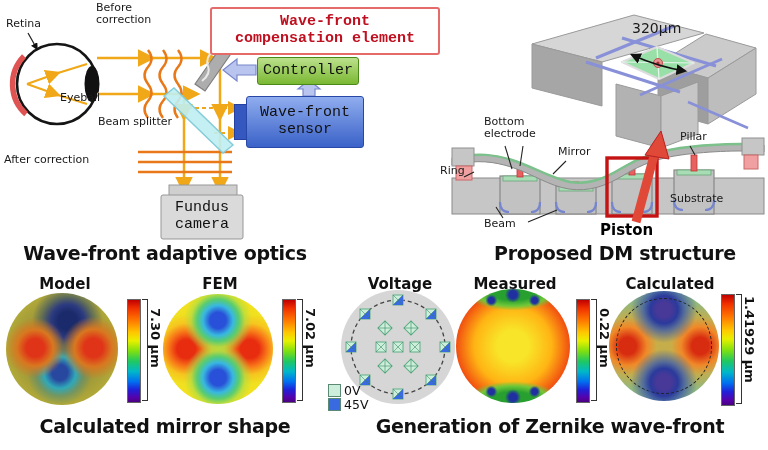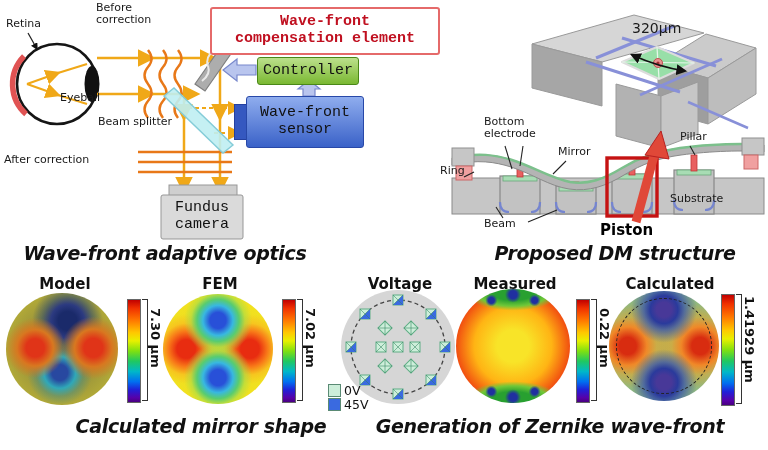--- a/index.html
+++ b/index.html
@@ -1,20 +1,20 @@
 <!DOCTYPE html>
 <html><head>
 <meta charset="utf-8">
 <style>
   html,body{margin:0;padding:0;background:#fff;}
   #stage{position:relative;width:768px;height:450px;background:#fff;overflow:hidden;
          font-family:"DejaVu Sans","Liberation Sans",sans-serif;color:#111;}
   #art{position:absolute;left:0;top:0;width:768px;height:450px;}
   .lbl{position:absolute;white-space:pre-line;line-height:1.08;font-size:11px;color:#1a1a1a;}
-  .sec-title{position:absolute;font-weight:bold;font-size:19px;letter-spacing:-0.3px;text-align:center;color:#111;font-style:italic;}
+  .sec-title{position:absolute;font-weight:bold;font-size:19px;letter-spacing:-0.3px;text-align:center;color:#111;}
   .plot-lbl{position:absolute;font-weight:bold;font-size:15px;text-align:center;color:#111;}
   .box{position:absolute;display:flex;align-items:center;justify-content:center;text-align:center;
        border-radius:3px;white-space:pre-line;line-height:1.12;font-family:Liberation Mono, monospace;}
   .circle{position:absolute;border-radius:50%;}
   .cbar{position:absolute;width:12px;border:1px solid #666;
     background:linear-gradient(to bottom,#c00000 0%,#f03000 8%,#ff7800 20%,#ffc800 32%,#e8f000 40%,
       #80e010 50%,#20c860 60%,#00b8c8 70%,#0070f0 80%,#2020d8 88%,#5800a8 96%,#480080 100%);}
   .cbracket{position:absolute;width:5px;border-top:1.6px solid #333;border-bottom:1.6px solid #333;border-right:1.6px solid #333;}
   .cbar-lbl{position:absolute;writing-mode:vertical-rl;font-weight:bold;font-size:13px;color:#111;letter-spacing:0;}
   .legend-row{position:absolute;display:flex;align-items:center;gap:3px;font-size:12.5px;z-index:5;}
@@ -367,15 +367,15 @@
       radial-gradient(circle at 50% 83%, #483898 0 7%, #2a3a9c 13%, rgba(60,90,170,0.8) 19%, rgba(60,90,170,0) 31%),
       radial-gradient(circle at 17% 50%, #d82c10 0 8%, #f08828 18%, rgba(220,170,60,0.6) 27%, rgba(220,170,60,0) 40%),
       radial-gradient(circle at 83% 50%, #d82c10 0 8%, #f08828 18%, rgba(220,170,60,0.6) 27%, rgba(220,170,60,0) 40%),
       radial-gradient(circle at 50% 50%, #b0b058 0 38%, #96b470 60%, #8cbc8c 78%, #8cbc8c 100%);">
     <div class="dash-inset"></div>
   </div>
   <div class="cbar" style="left:721px;top:294px;height:110px;"></div>
   <div class="cbracket" style="left:736px;top:294px;height:108px;"></div>
   <div class="cbar-lbl" style="left:742px;top:296px;">1.41929 µm</div>
 
-  <div class="sec-title" style="left:0px;top:415px;width:330px;margin-left:36px;">Calculated mirror shape</div>
+  <div class="sec-title" style="left:0px;top:415px;width:330px;">Calculated mirror shape</div>
   <div class="sec-title" style="left:350px;top:415px;width:400px;">Generation of Zernike wave-front</div>
 </div>
 
 </body></html>

